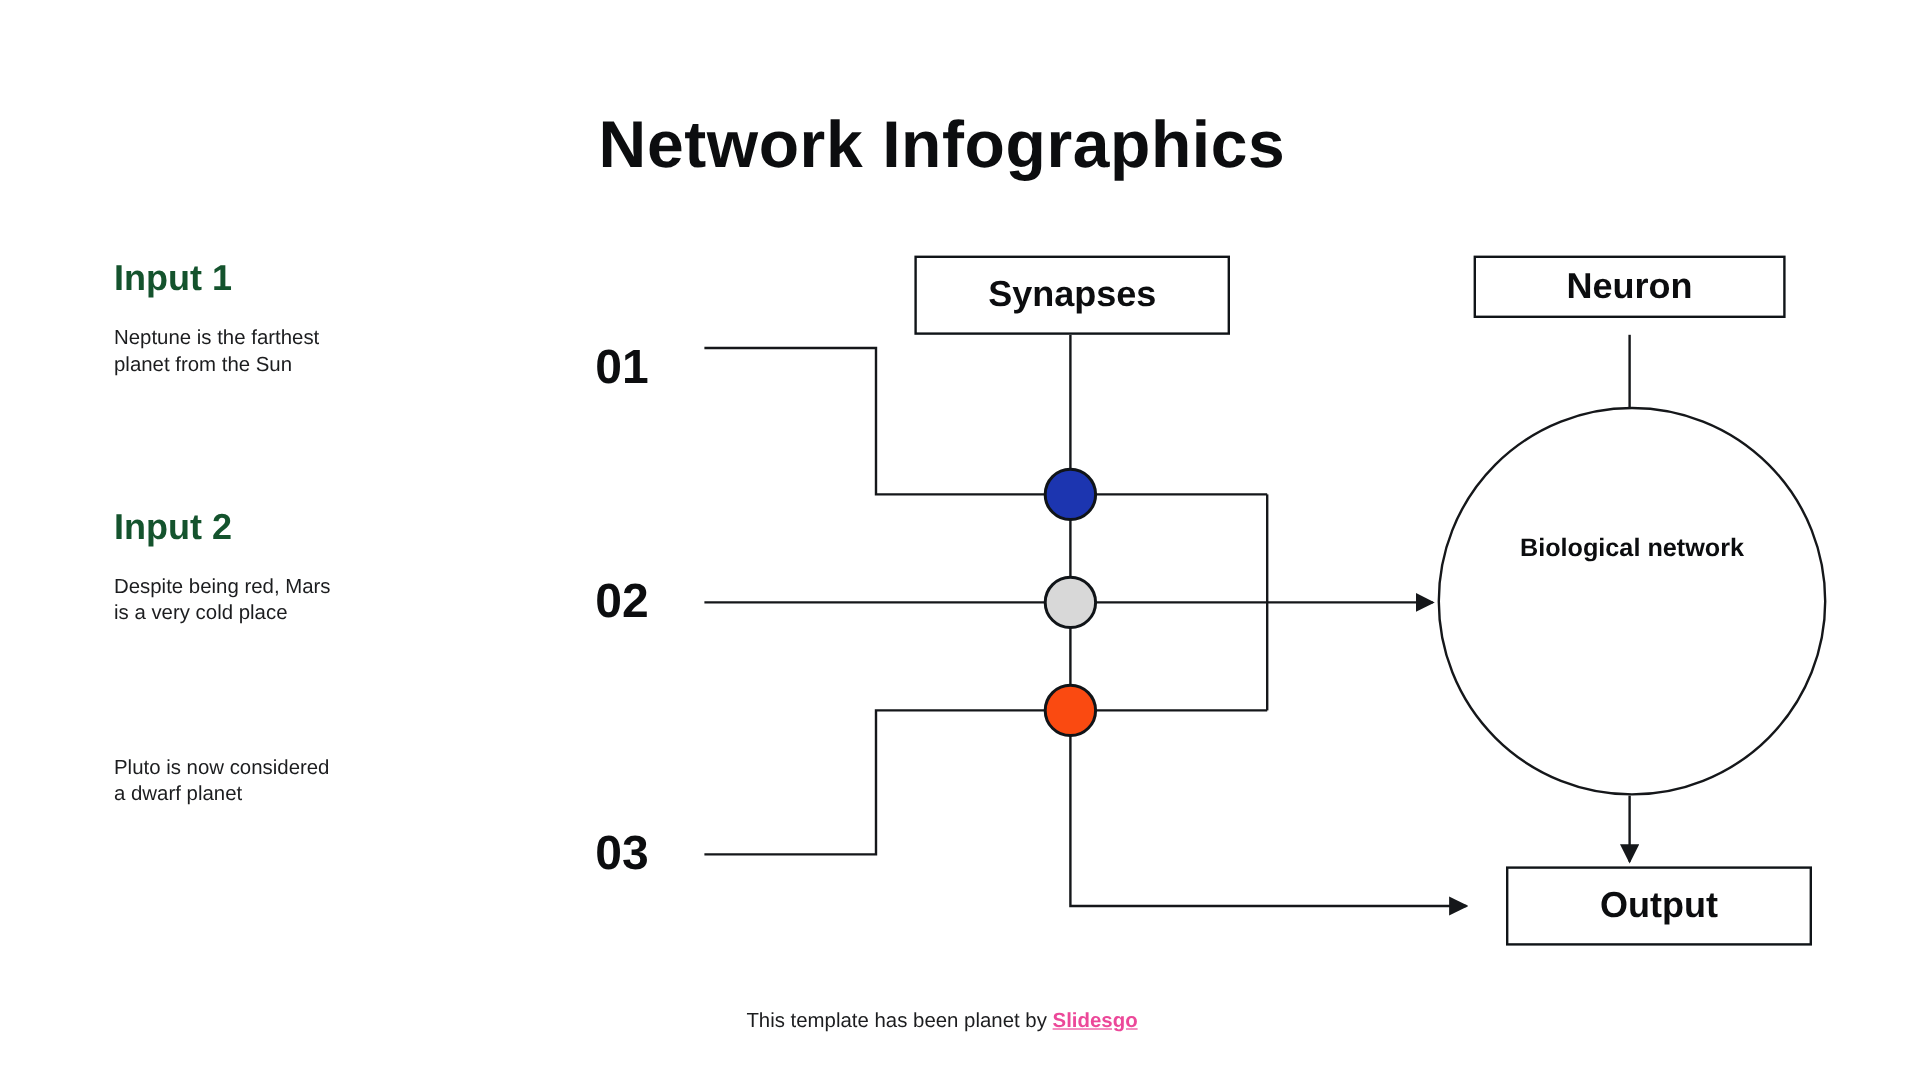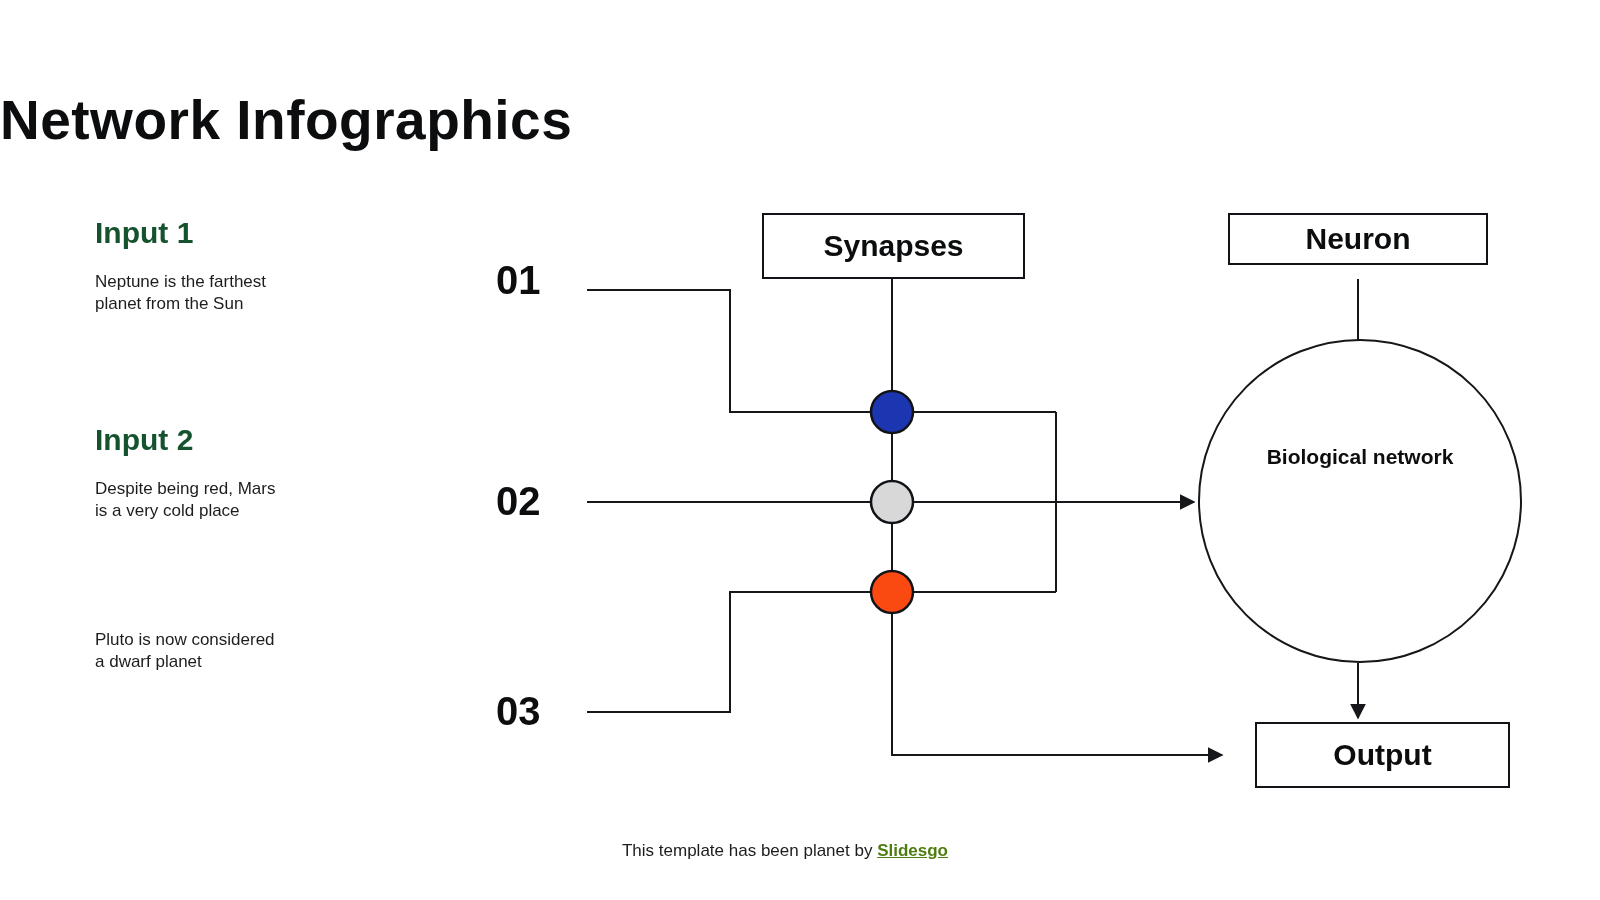--- a/index.html
+++ b/index.html
@@ -3,39 +3,39 @@
 <meta charset="utf-8">
 <style>
   * { margin: 0; padding: 0; box-sizing: border-box; }
   html, body { width: 1600px; height: 900px; background: #ffffff; overflow: hidden; }
   body { font-family: "Liberation Sans", sans-serif; color: #0d0e10; }
 
   .slide { position: relative; width: 1600px; height: 900px; background: #ffffff; }
 
   .slide-title {
     position: absolute; top: 88px; left: 0; width: 1570px;
-    font-size: 55px; font-weight: bold;
+    text-align: center; font-size: 55px; font-weight: bold;
     letter-spacing: 0.5px; color: #0c0d0f;
   }
 
   .connectors { position: absolute; top: 0; left: 0; width: 1600px; height: 900px; }
 
   .input-group { position: absolute; left: 95px; width: 360px; }
   .input-group.g1 { top: 216px; }
   .input-group.g2 { top: 423px; }
   .input-group.g3 { top: 629px; }
   .input-heading { font-size: 30px; font-weight: bold; color: #14532d; margin-bottom: 21px; }
   .input-desc { font-size: 17px; font-weight: normal; color: #1c1d1f; line-height: 1.3; }
   .input-desc span { display: block; }
 
   .step-number {
     position: absolute; left: 496px; width: 60px;
     font-size: 40px; font-weight: bold; color: #0c0d0f;
   }
-  .step-number.n1 { top: 258px; }
+  .step-number.n1 { top: 284px; }
   .step-number.n2 { top: 479px; }
   .step-number.n3 { top: 689px; }
 
   .node-box {
     position: absolute; border: 2px solid #101418; background: #ffffff;
     display: flex; align-items: center; justify-content: center;
     font-size: 30px; font-weight: bold; color: #0c0d0f;
   }
   .box-synapses { left: 762px; top: 213px; width: 263px; height: 66px; }
   .box-neuron   { left: 1228px; top: 213px; width: 260px; height: 52px; }
@@ -44,21 +44,21 @@
   .network-label {
     position: absolute; left: 1240px; top: 443px; width: 240px;
     text-align: center; font-size: 21px; font-weight: bold;
     line-height: 1.35; color: #0c0d0f;
   }
 
   .footer {
     position: absolute; bottom: 39px; left: 0; width: 1570px;
     text-align: center; font-size: 17px; color: #1c1d1f;
   }
-  .footer .brand { font-weight: bold; text-decoration: underline; color: #4d7c0f; cursor: pointer; }
+  .footer .brand { font-weight: bold; text-decoration: underline; color: #ec4899; cursor: pointer; }
 </style>
 </head>
 <body>
 
 <div class="slide">
 
   <h1 class="slide-title">Network Infographics</h1>
 
   <svg class="connectors" viewBox="0 0 1600 900" xmlns="http://www.w3.org/2000/svg">
     <defs>

